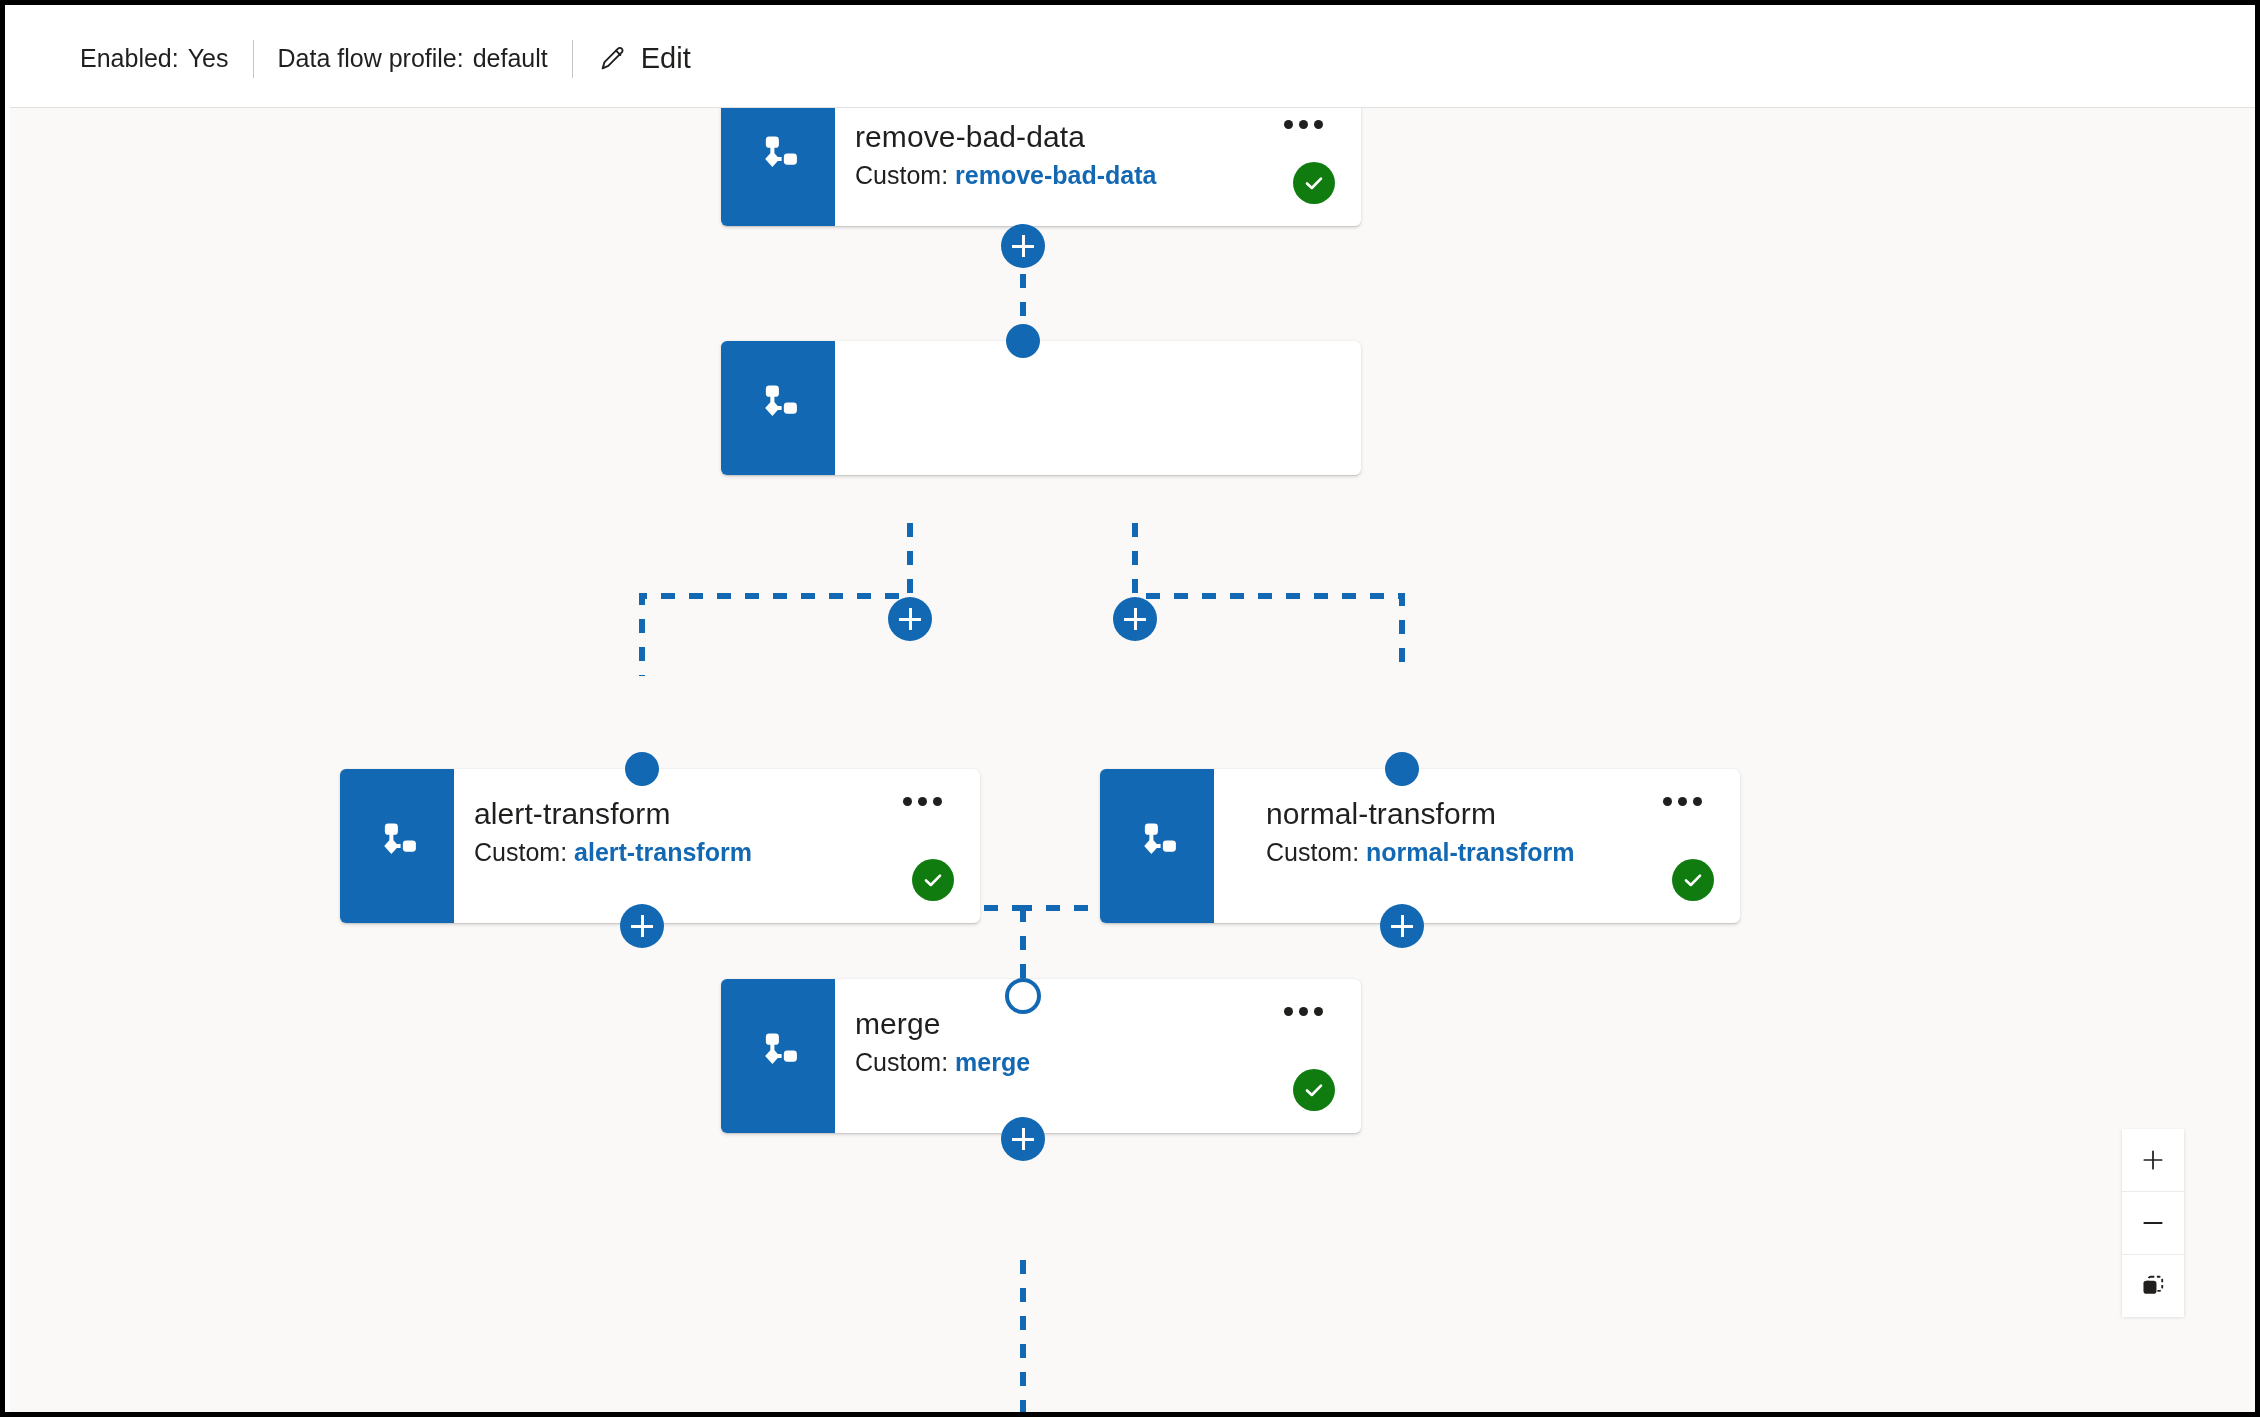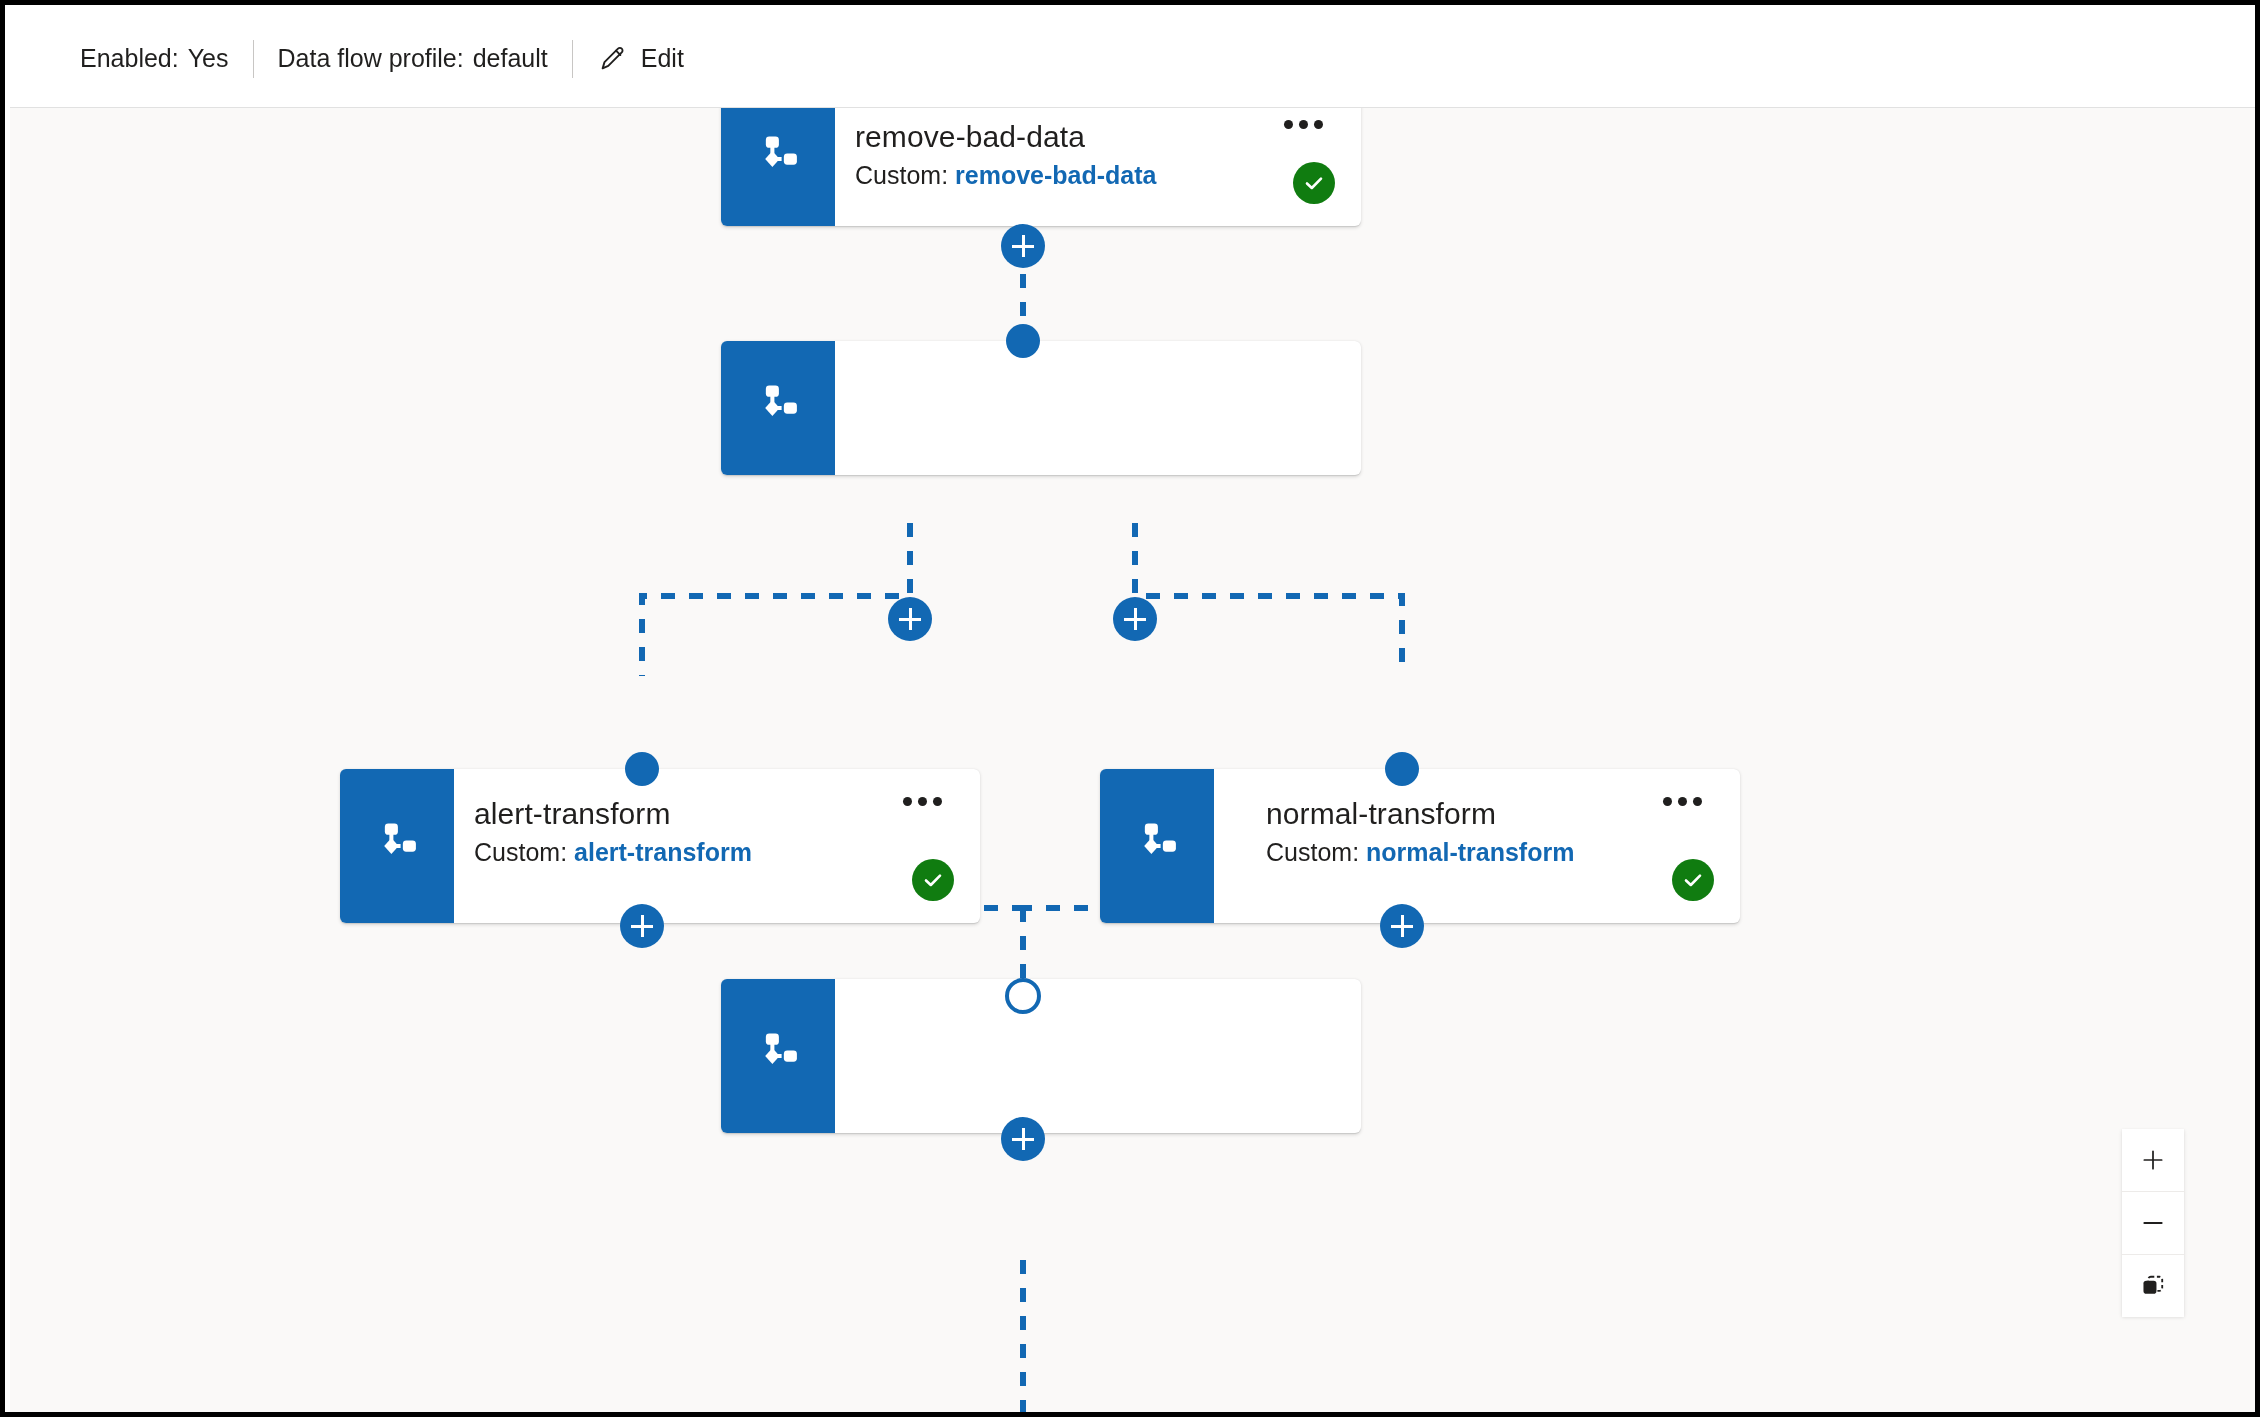--- a/index.html
+++ b/index.html
@@ -35,21 +35,21 @@
   .sb-item .v{font-weight:normal;}
   .sb-sep{
     width:1px;height:38px;background:#c8c6c4;
     margin:0 24px;flex:none;
   }
   .sb-edit{
     display:flex;align-items:center;gap:14px;
     cursor:pointer;
   }
   .sb-edit .pen{width:30px;height:30px;display:block;}
-  .sb-edit .lbl{font-size:25px;color:#201f1e;}
+  .sb-edit .lbl{font-size:29px;color:#201f1e;}
 
   
   .canvas{
     position:absolute;left:5px;top:103px;
     width:2250px;height:1309px;
     background:#faf9f8;
     overflow:hidden;
   }
   .edges{position:absolute;left:0;top:0;width:2250px;height:1309px;}
 
@@ -319,20 +319,37 @@
     <div class="node" style="left:711px;top:871px;width:640px;height:154px;">
       <div class="node-icon">
         <svg width="54" height="54" viewBox="0 0 24 24" fill="#ffffff">
           <path d="M9.6 11.1 h4.0 v1.8 h-4.0 z"></path>
           <path d="M8.6 4.6 h1.8 v5.0 h-1.8 z"></path>
           <rect x="6.6" y="2.0" width="5.8" height="5.0" rx="1.5"></rect>
           <rect x="14.6" y="9.5" width="5.8" height="5.0" rx="1.5"></rect>
           <path d="M9.5 8.4 l3.2 3.6 l-3.2 3.6 l-3.2 -3.6 z"></path>
         </svg>
       </div>
+      <div class="node-body">
+        <div class="ellipsis">
+          <i></i>
+            <i></i>
+            <i></i>
+        </div>
+        <div class="node-title">merge</div>
+        <div class="node-sub">
+          <span>Custom:</span>
+          <b>merge</b>
+        </div>
+        <div class="okbadge">
+          <svg width="24" height="24" viewBox="0 0 24 24" fill="none" stroke="#ffffff" stroke-width="2.6" stroke-linecap="round" stroke-linejoin="round">
+            <path d="M5 12.5 L9.8 17 L19 7.6"></path>
+          </svg>
+        </div>
+      </div>
     </div>
     <div class="handle" style="left:991px;top:1009px;">
       <span class="plus"></span>
     </div>
 
     <div class="zoomctl">
       <div class="zbtn">
         <span>
           <svg width="26" height="26" viewBox="0 0 24 24" stroke="#201f1e" stroke-width="1.6" stroke-linecap="round">
             <path d="M12 4 V20 M4 12 H20"></path>

